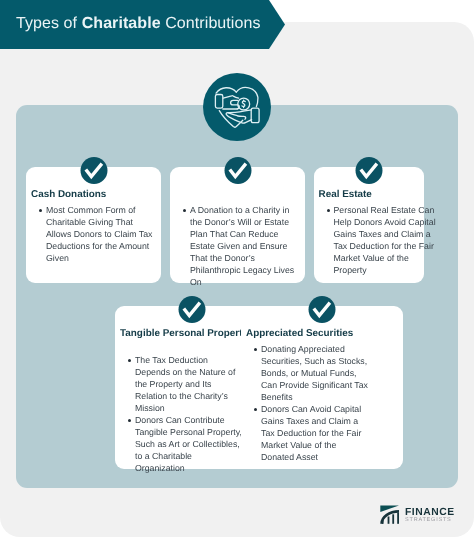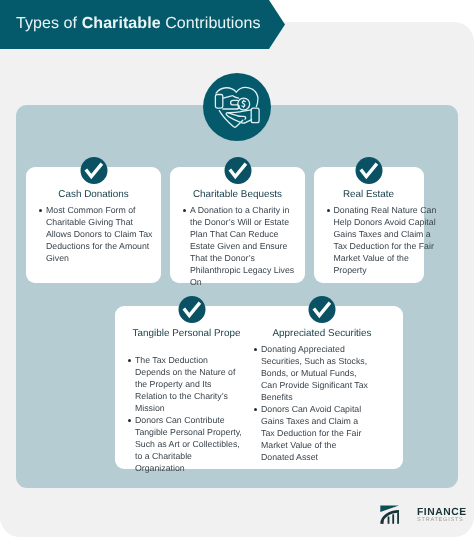--- a/index.html
+++ b/index.html
@@ -15,29 +15,29 @@
       color:#eaf4f6;font-size:16px;letter-spacing:0.08px;white-space:nowrap;}
   .banner-title b{font-weight:bold;}
   .panel{position:absolute;left:16px;top:105px;width:442px;height:383px;
          background:#b4ccd2;border-radius:11px;}
   .hero{position:absolute;left:203px;top:73px;width:68px;height:68px;border-radius:50%;
         background:#045a6b;display:flex;align-items:center;justify-content:center;}
   .card{position:absolute;background:#ffffff;border-radius:9px;box-sizing:border-box;}
   .badge{position:absolute;left:50%;top:-10.2px;transform:translateX(-50%);
       width:27px;height:27px;border-radius:50%;background:#0a5263;}
   .badge svg{position:absolute;left:0;top:0;}
-  .card h3{margin:0;position:absolute;left:5px;right:5px;top:22px;text-align:center;
-      color:#143b47;font-weight:normal;font-size:9.9px;line-height:11.6px;letter-spacing:0.01px;}
+  .card h3{margin:0;position:absolute;left:5px;right:5px;top:22px;
+      color:#143b47;font-weight:bold;font-size:9.9px;line-height:11.6px;letter-spacing:0.01px;}
   .card ul{margin:0;padding:0;list-style:none;position:absolute;left:13px;width:114.5px;}
   .card li{position:relative;color:#3a444c;font-size:8.75px;line-height:12px;
       padding-left:7px;letter-spacing:0.005px;}
   .card li:before{content:"";position:absolute;left:0.2px;top:5.0px;
       width:3px;height:3px;border-radius:50%;background:#222c34;}
   .logo{position:absolute;display:flex;align-items:flex-start;}
-  .logo-text{margin-left:17px;padding-top:4.2px;}
+  .logo-text{margin-left:5px;padding-top:4.2px;}
   .logo-main{font-size:10.3px;font-weight:bold;color:#17333a;letter-spacing:0.55px;line-height:10.3px;}
   .logo-sub{font-size:5.5px;color:#9a9aa0;letter-spacing:0.8px;line-height:6px;margin-top:-1px;}
 </style>
 </head>
 <body>
 
 <div class="root">
   <div class="page"></div>
   <div class="panel"></div>
 
@@ -71,35 +71,34 @@
       <li>Most Common Form of Charitable Giving That Allows Donors to Claim Tax Deductions for the Amount Given</li>
     </ul>
   </div>
 
   <div class="card" id="card1" style="left:170px;top:167px;width:135px;height:116px;">
     <div class="badge">
       <svg width="27" height="27" viewBox="0 0 27 27">
         <path d="M5.3 12.5 L10.8 19.6 L21.4 6.6" fill="none" stroke="#fbfdfd" stroke-width="3.4" stroke-linecap="butt" stroke-linejoin="miter"></path>
       </svg>
     </div>
-    <h3>Charitable Bequests</h3>
     <ul style="top:37px;">
       <li>A Donation to a Charity in the Donor’s Will or Estate Plan That Can Reduce Estate Given and Ensure That the Donor’s Philanthropic Legacy Lives On</li>
     </ul>
   </div>
 
   <div class="card" id="card2" style="left:313.5px;top:167px;width:110px;height:116px;">
     <div class="badge">
       <svg width="27" height="27" viewBox="0 0 27 27">
         <path d="M5.3 12.5 L10.8 19.6 L21.4 6.6" fill="none" stroke="#fbfdfd" stroke-width="3.4" stroke-linecap="butt" stroke-linejoin="miter"></path>
       </svg>
     </div>
     <h3>Real Estate</h3>
     <ul style="top:37px;">
-      <li>Donating Real Nature Can Help Donors Avoid Capital Gains Taxes and Claim a Tax Deduction for the Fair Market Value of the Property</li>
+      <li>Personal Real Estate Can Help Donors Avoid Capital Gains Taxes and Claim a Tax Deduction for the Fair Market Value of the Property</li>
     </ul>
   </div>
 
   <div class="card" id="card3" style="left:115px;top:306px;width:154px;height:163px;">
     <div class="badge">
       <svg width="27" height="27" viewBox="0 0 27 27">
         <path d="M5.3 12.5 L10.8 19.6 L21.4 6.6" fill="none" stroke="#fbfdfd" stroke-width="3.4" stroke-linecap="butt" stroke-linejoin="miter"></path>
       </svg>
     </div>
     <h3>Tangible Personal Property</h3>

